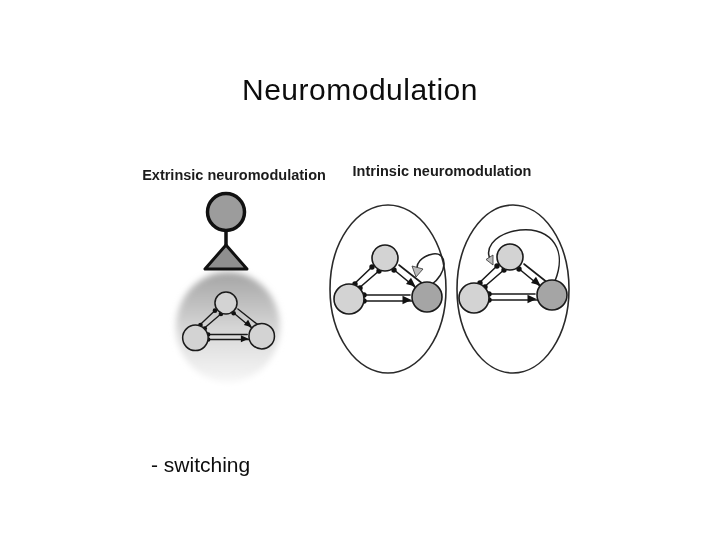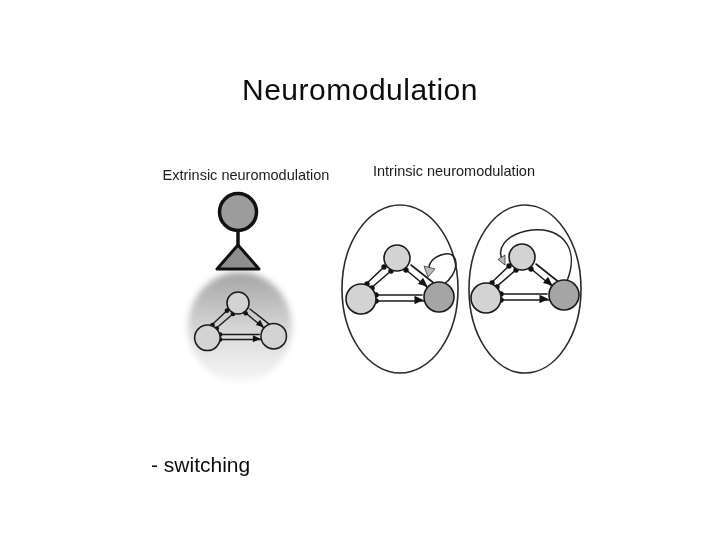--- a/index.html
+++ b/index.html
@@ -23,24 +23,25 @@
     width: 720px;
     text-align: center;
     font-size: 30px;
     font-weight: 400;
     letter-spacing: 0.5px;
     color: #0d0d0d;
     line-height: 36px;
   }
   .figure {
     position: absolute;
-    left: 154px;
+    left: 142px;
     top: 150px;
     width: 440px;
     height: 246px;
+    font-weight: bold;
   }
   .bullets {
     position: absolute;
     left: 151px;
     top: 392px;
     font-size: 21px;
     line-height: 29px;
     color: #0d0d0d;
     white-space: pre;
   }

